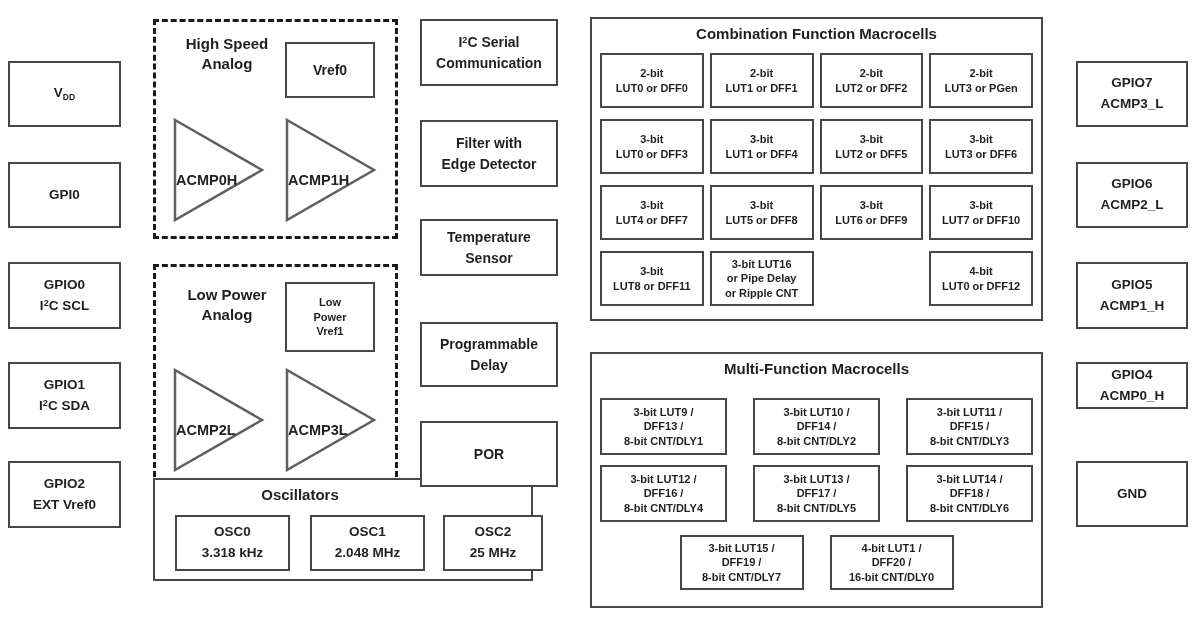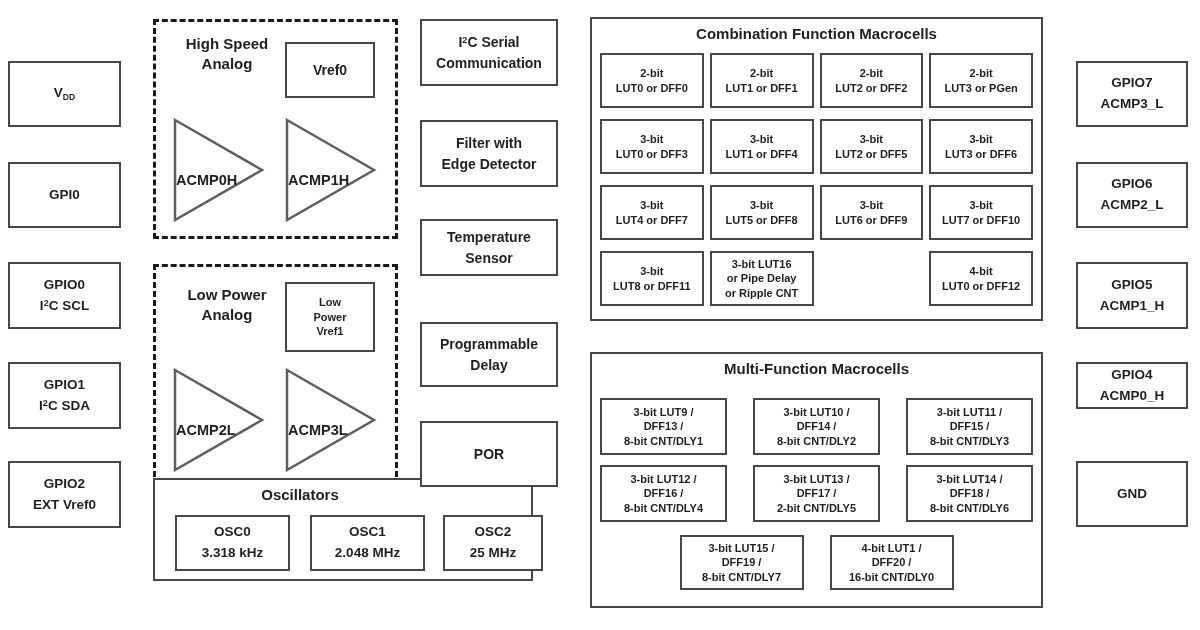--- a/index.html
+++ b/index.html
@@ -203,21 +203,21 @@
 DFF14 /
 8-bit CNT/DLY2</div>
       <div class="cell">3-bit LUT11 /
 DFF15 /
 8-bit CNT/DLY3</div>
       <div class="cell">3-bit LUT12 /
 DFF16 /
 8-bit CNT/DLY4</div>
       <div class="cell">3-bit LUT13 /
 DFF17 /
-2-bit CNT/DLY5</div>
+8-bit CNT/DLY5</div>
       <div class="cell">3-bit LUT14 /
 DFF18 /
 8-bit CNT/DLY6</div>
     </div>
     <div class="bottomrow">
       <div class="cell">3-bit LUT15 /
 DFF19 /
 8-bit CNT/DLY7</div>
       <div class="cell">4-bit LUT1 /
 DFF20 /

